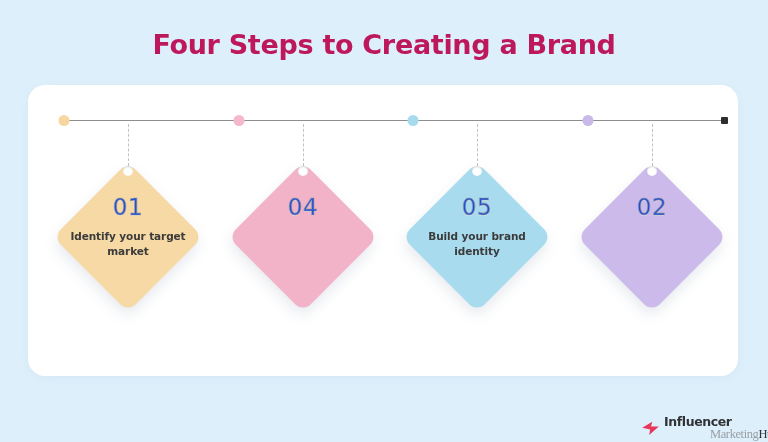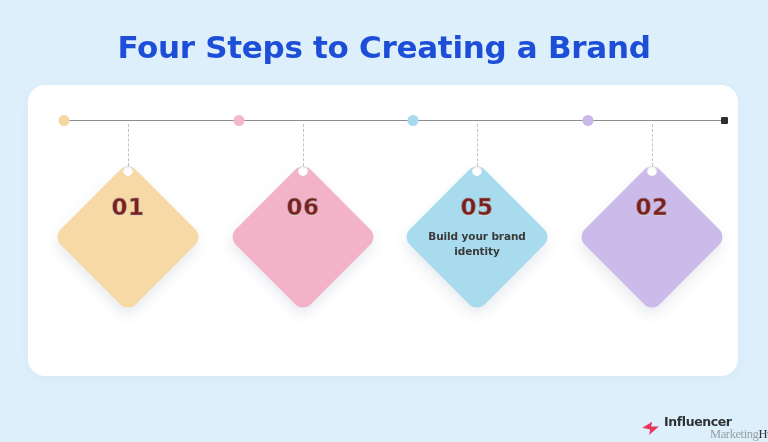--- a/index.html
+++ b/index.html
@@ -17,24 +17,24 @@
   }
 
   
   #page-title {
     position: absolute;
     top: 29px;
     left: 0;
     width: 768px;
     text-align: center;
     font-family: "DejaVu Sans", sans-serif;
-    font-size: 31px;
+    font-size: 27px;
     font-weight: bold;
     letter-spacing: -0.3px;
-    color: #1d4ed8;
+    color: #be185d;
     white-space: nowrap;
   }
 
   
   #card {
     position: absolute;
     left: 28px;
     top: 85px;
     width: 710px;
     height: 291px;
@@ -127,23 +127,23 @@
     display: flex;
     flex-direction: column;
     align-items: center;
     justify-content: flex-start;
     padding-top: 34px;
   }
 
   .step-number {
     font-family: "DejaVu Sans", sans-serif;
     font-size: 23px;
-    font-weight: bold;
+    font-weight: normal;
     line-height: 1;
-    color: #7f1d1d;
+    color: #1d4ed8;
     letter-spacing: 0.5px;
     -webkit-text-stroke: 1.1px rgba(150,150,150,0.55);
     text-shadow: 0 1px 0 rgba(255,255,255,0.5);
     margin-bottom: 10px;
   }
 
   .step-label {
     font-family: "DejaVu Sans", sans-serif;
     font-size: 10.5px;
     font-weight: bold;
@@ -213,28 +213,29 @@
 <div class="connector" style="left: 128px; border-left-color: rgb(194, 194, 194);"></div>
 <div class="connector" style="left: 303px; border-left-color: rgb(194, 194, 194);"></div>
 <div class="connector" style="left: 477px; border-left-color: rgb(194, 194, 194);"></div>
 <div class="connector" style="left: 652px; border-left-color: rgb(194, 194, 194);"></div>
 
 <div class="step" style="left:53px;">
   <div class="diamond" style="background: rgb(246, 217, 164);"></div>
   <div class="hole"></div>
   <div class="step-body">
     <div class="step-number">01</div>
+    <div class="step-label">Identify your target market</div>
   </div>
 </div>
 
 <div class="step" style="left:228px;">
   <div class="diamond" style="background: rgb(242, 179, 201);"></div>
   <div class="hole"></div>
   <div class="step-body">
-    <div class="step-number">06</div>
+    <div class="step-number">04</div>
   </div>
 </div>
 
 <div class="step" style="left:402px;">
   <div class="diamond" style="background: rgb(169, 219, 238);"></div>
   <div class="hole"></div>
   <div class="step-body">
     <div class="step-number">05</div>
     <div class="step-label">Build your brand identity</div>
   </div>

